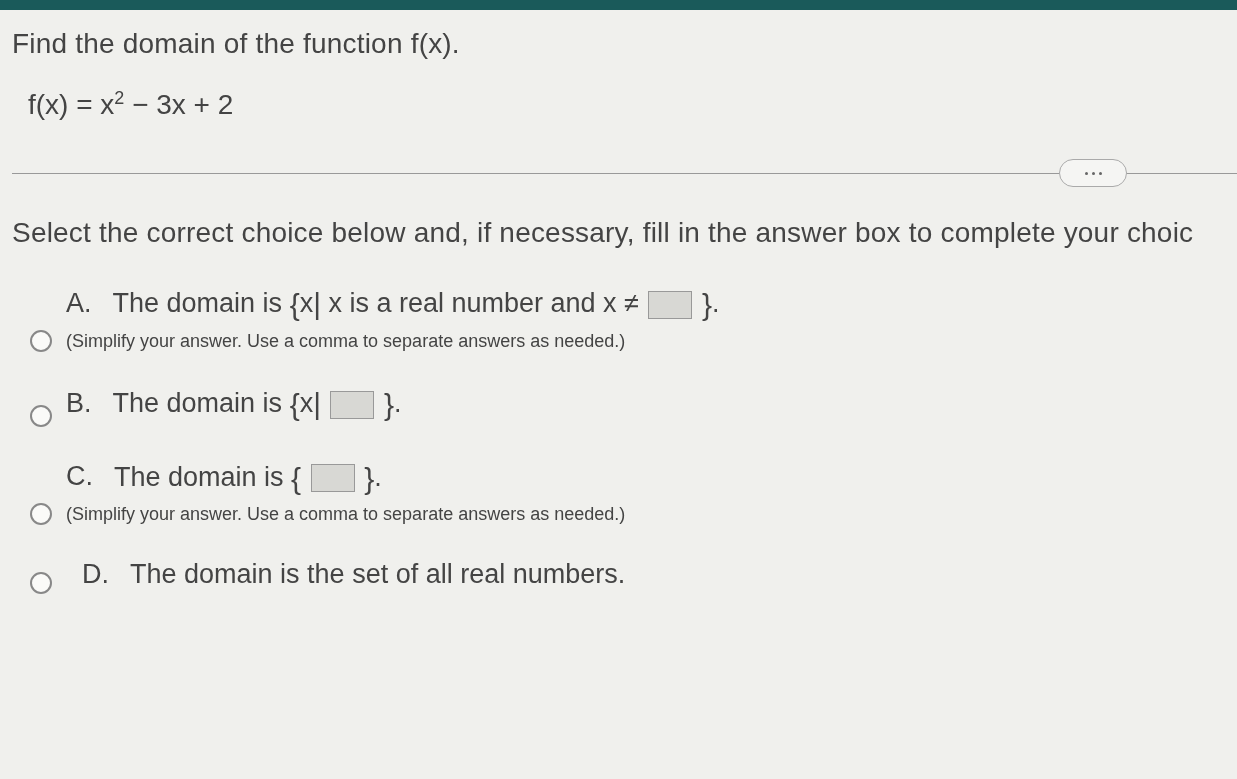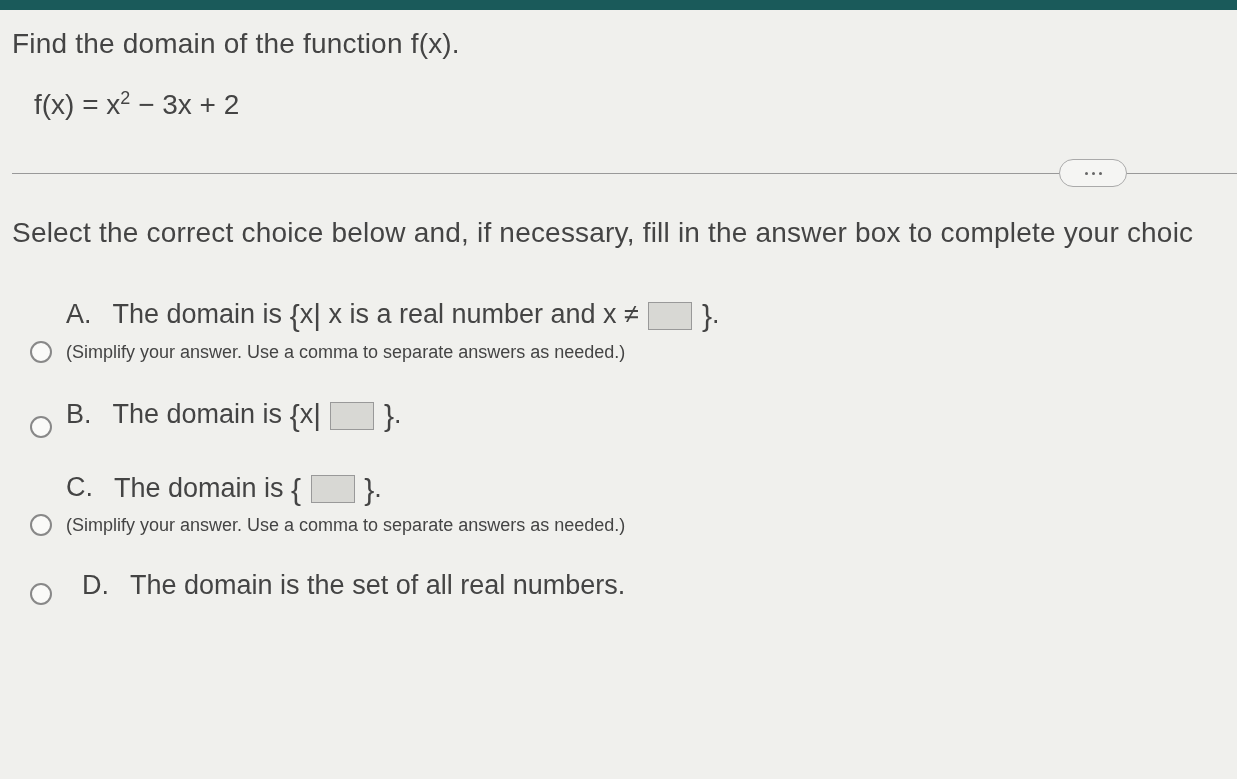--- a/index.html
+++ b/index.html
@@ -24,21 +24,21 @@
     }
     .question-prompt {
       font-size: 28px;
       color: #444;
       margin-bottom: 28px;
       letter-spacing: 0.2px;
     }
     .equation {
       font-size: 28px;
       color: #444;
-      margin-left: 22px;
+      margin-left: 16px;
       margin-bottom: 38px;
       font-family: Arial, sans-serif;
     }
     .equation sup {
       font-size: 18px;
       vertical-align: super;
     }
     .divider-row {
       position: relative;
       height: 30px;
@@ -69,21 +69,21 @@
     }
     .ellipsis-button .dot {
       width: 3px;
       height: 3px;
       background: #666;
       border-radius: 50%;
     }
     .instruction {
       font-size: 28px;
       color: #444;
-      margin-bottom: 44px;
+      margin-bottom: 33px;
       letter-spacing: 0.2px;
     }
     .choices {
       margin-left: 18px;
     }
     .choice {
       display: flex;
       align-items: flex-end;
       margin-bottom: 30px;
     }

